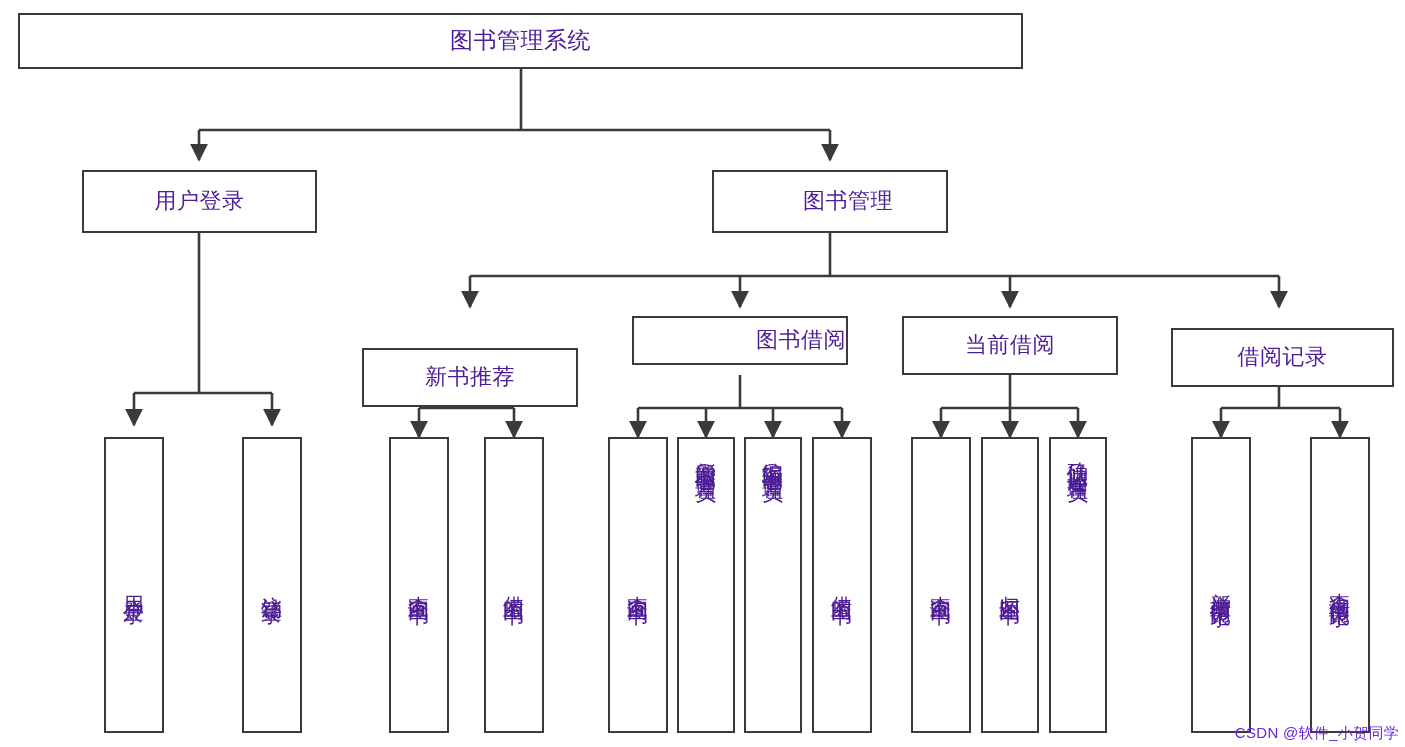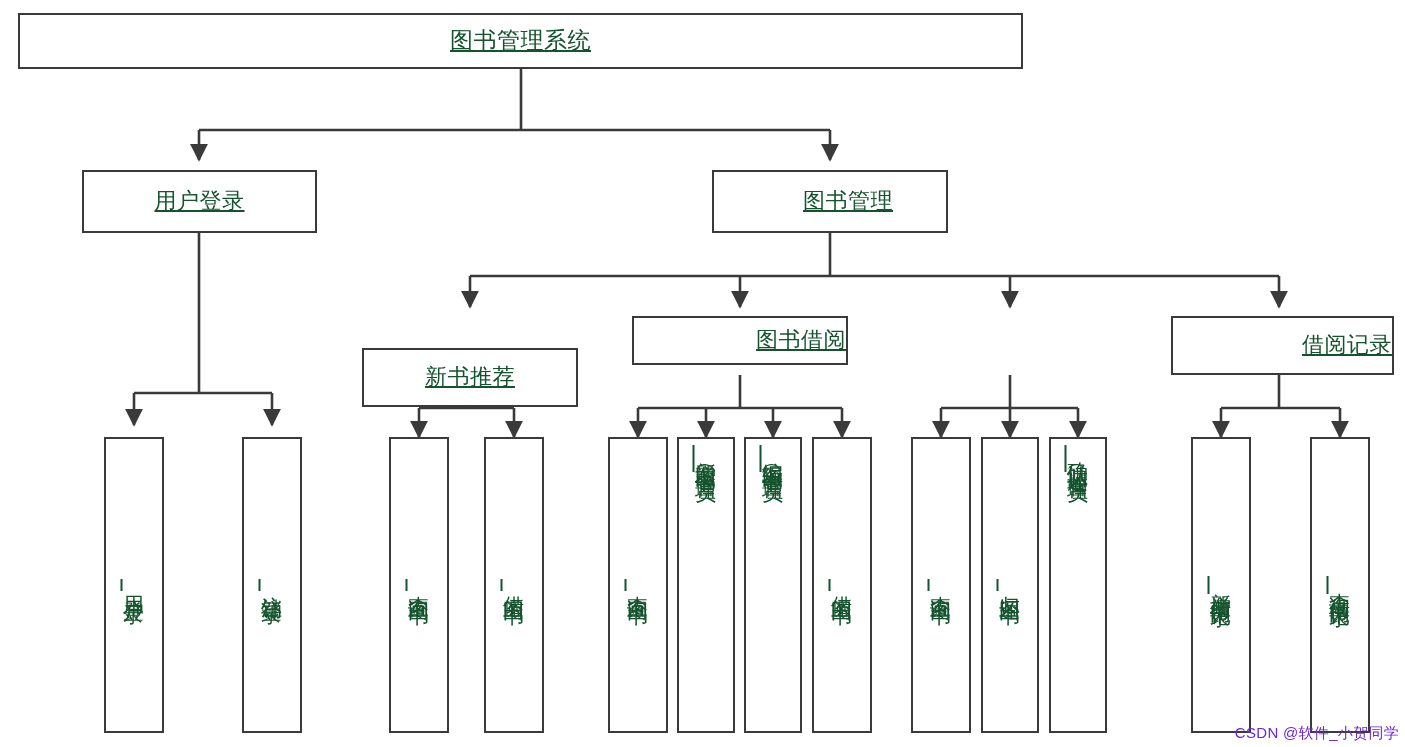--- a/index.html
+++ b/index.html
@@ -30,22 +30,21 @@
     pointer-events: none;
   }
   .node {
     position: absolute;
     box-sizing: border-box;
     background: #ffffff;
     border: 2px solid #3a3a3a;
     display: flex;
     align-items: center;
     justify-content: center;
-    color: #14532d;
-    text-decoration: underline;
+    color: #4c1d95;
   }
   .node .label {
     display: block;
     text-align: center;
     line-height: 1.12;
     letter-spacing: 0.5px;
   }
   .node.horizontal .label {
     writing-mode: horizontal-tb;
     font-size: 22px;
@@ -148,21 +147,24 @@
   <div class="node horizontal" style="left:712px; top:170px; width:236px; height:63px;padding-left:36px;">
     <span class="label">图书管理</span>
   </div>
 
   <div class="node horizontal" style="left:362px; top:316px; width:216px; height:59px;margin-top:32px;">
     <span class="label">新书推荐</span>
   </div>
   <div class="node horizontal" style="left:632px; top:316px; width:216px; height:49px;justify-content:flex-end;">
     <span class="label">图书借阅</span>
   </div>
-  <div class="node horizontal" style="left:1171px; top:316px; width:223px; height:59px;justify-content:flex-end;">
+  <div class="node horizontal" style="left:902px; top:316px; width:216px; height:59px;">
+    <span class="label">当前借阅</span>
+  </div>
+  <div class="node horizontal" style="left:1171px; top:328px; width:223px; height:59px;">
     <span class="label">借阅记录</span>
   </div>
 
   <div class="node vertical centered" style="left:104px; top:437px; width:60px; height:296px;">
     <span class="label">用户登录</span>
   </div>
   <div class="node vertical centered" style="left:242px; top:437px; width:60px; height:296px;">
     <span class="label">注销登录</span>
   </div>
 

